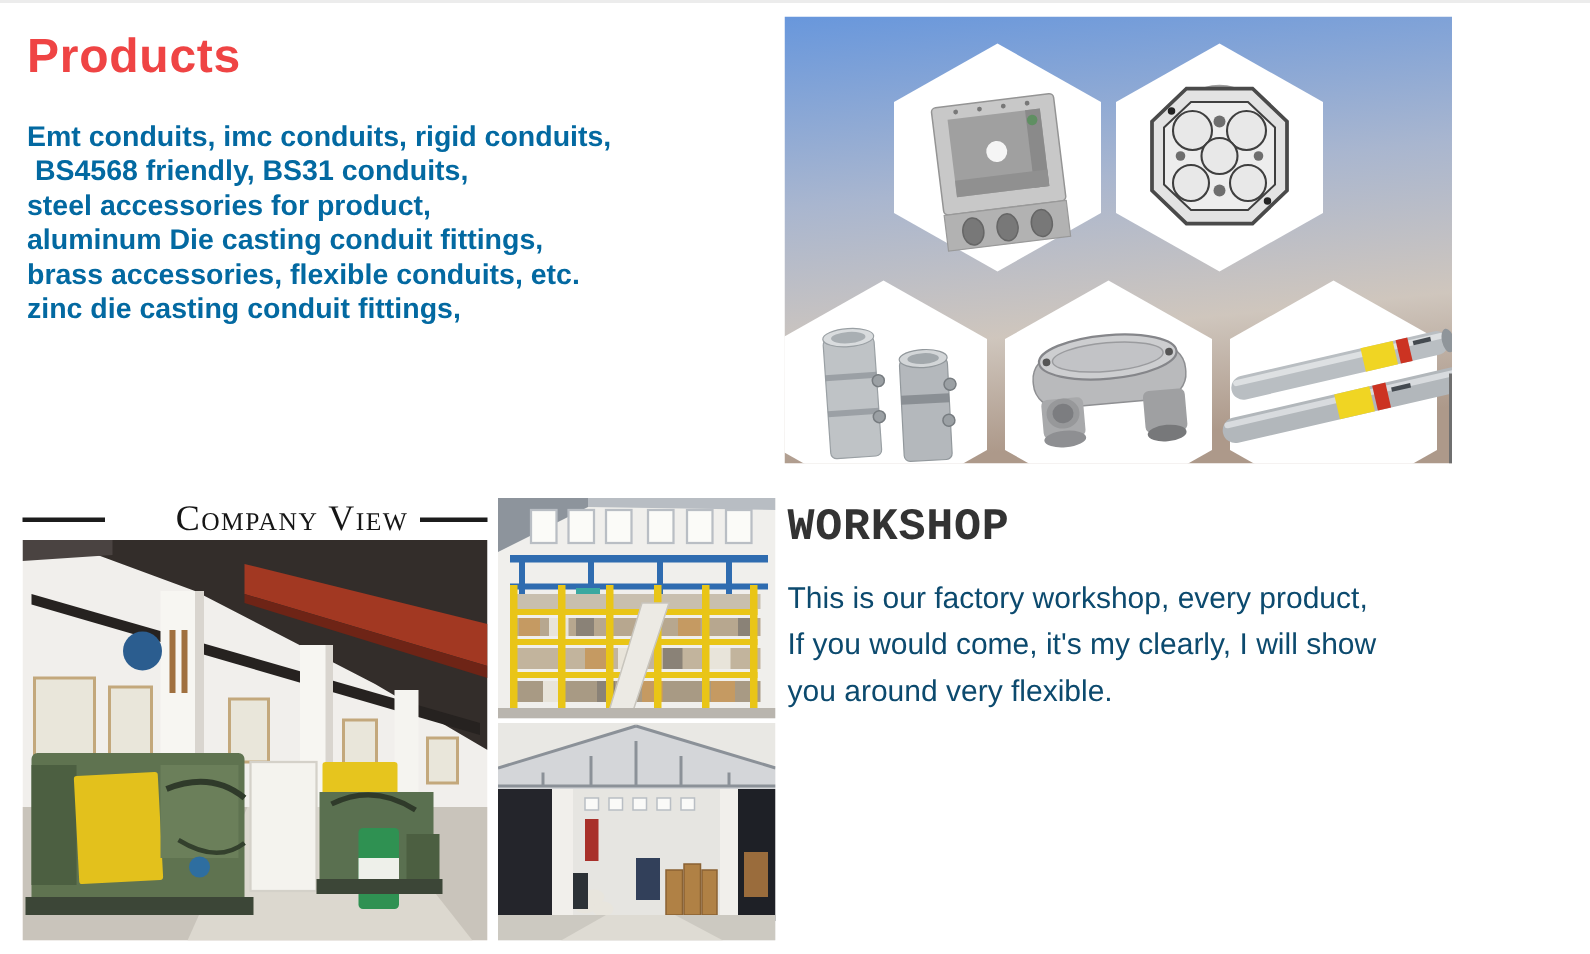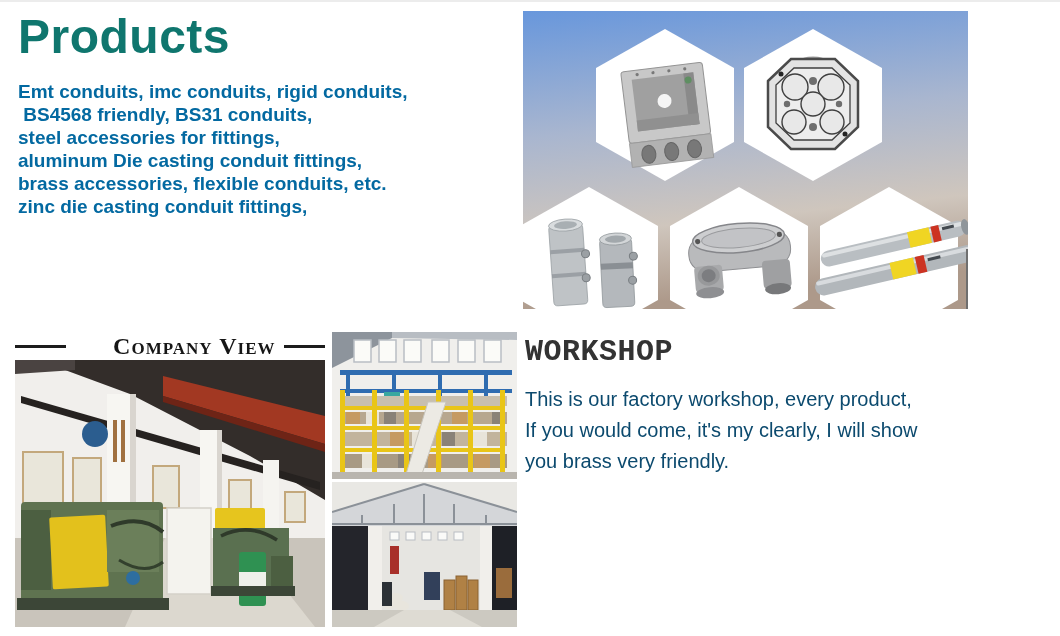--- a/index.html
+++ b/index.html
@@ -16,24 +16,24 @@
   }
 
   
   .products-block {
     position: absolute;
     left: 18px;
     top: 12px;
     width: 480px;
   }
   .products-title {
-    font-size: 48px;
+    font-size: 32px;
     line-height: 46px;
     font-weight: bold;
-    color: #0f766e;
+    color: #ef4444;
     letter-spacing: 0.5px;
     margin-bottom: 20px;
   }
   .products-line {
     font-size: 19px;
     line-height: 23px;
     font-weight: bold;
     color: #0369a1;
     white-space: pre;
   }
@@ -66,21 +66,21 @@
     background: #ffffff;
   }
   .company-header .rule {
     height: 3px;
     background: #1c1c1c;
   }
   .company-header .rule.left  { width: 64px; }
   .company-header .rule.right { width: 52px; }
   .company-title {
     font-family: "Liberation Serif", serif;
-    font-weight: bold;
+    font-weight: normal;
     font-variant: small-caps;
     font-size: 24px;
     letter-spacing: 1px;
     color: #161616;
     white-space: nowrap;
     margin-left: 39px;
   }
   .company-photo { width: 310px; height: 267px; }
 
   
@@ -124,21 +124,21 @@
 </style>
 </head>
 <body>
 
 <div class="page">
 
   <div class="products-block">
     <div class="products-title">Products</div>
     <div class="products-line">Emt conduits, imc conduits, rigid conduits,</div>
     <div class="products-line"> BS4568 friendly, BS31 conduits,</div>
-    <div class="products-line">steel accessories for fittings,</div>
+    <div class="products-line">steel accessories for product,</div>
     <div class="products-line">aluminum Die casting conduit fittings,</div>
     <div class="products-line">brass accessories, flexible conduits, etc.</div>
     <div class="products-line">zinc die casting conduit fittings,</div>
   </div>
 
   <div class="collage">
     <svg width="445" height="298" viewBox="0 0 445 298">
       <defs>
         <linearGradient id="skyGrad" x1="0" y1="0" x2="0.15" y2="1">
           <stop offset="0" stop-color="#6897dc"></stop>
@@ -434,16 +434,16 @@
 
       <rect x="0" y="128" width="185" height="17" fill="#ccc9c1"></rect>
       <polygon points="72,128 118,128 150,145 42,145" fill="#dedbd3"></polygon>
     </svg>
   </div>
 
   <div class="workshop-block">
     <div class="workshop-title">WORKSHOP</div>
     <div class="workshop-line">This is our factory workshop, every product,</div>
     <div class="workshop-line">If you would come, it's my clearly, I will show</div>
-    <div class="workshop-line">you brass very friendly.</div>
+    <div class="workshop-line">you around very flexible.</div>
   </div>
 
 </div>
 
 </body></html>

